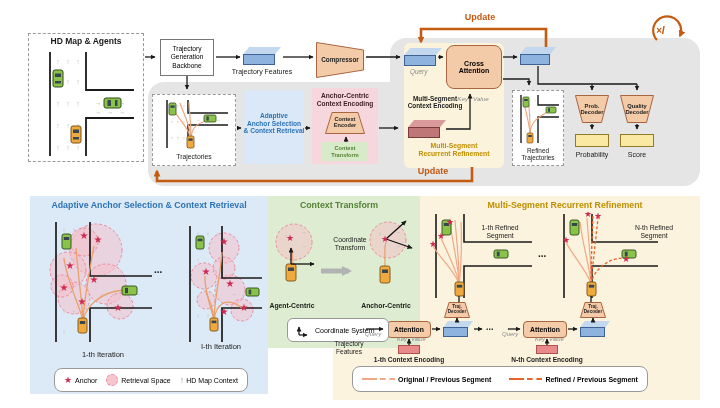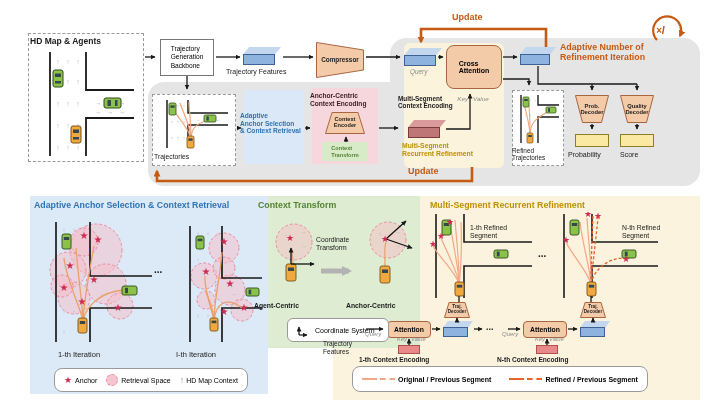--- a/index.html
+++ b/index.html
@@ -1,19 +1,19 @@
 <!DOCTYPE html>
 <html><head>
 <meta charset="utf-8">
 <style>
 *{margin:0;padding:0;box-sizing:border-box}
 html,body{background:#fff}
 .stage{position:relative;width:720px;height:408px;background:#ffffff;font-family:"Liberation Sans",sans-serif;overflow:hidden}
 .pre{white-space:pre-line}
-.c{}
+.c{text-align:center}
 .blob{position:absolute;background:#E5E5E5;border-radius:16px}
 .panel{position:absolute}
 .box{position:absolute;background:#fff;border:1px solid #777;display:flex;align-items:center;justify-content:center}
 .dashed{border:1.2px dashed #999}
 .lbl{position:absolute;color:#1a1a1a;line-height:1.15}
 .b{font-weight:bold}
 .it{font-style:italic;color:#8a8a8a}
 .orange{color:#C55A11}
 .bluetxt{color:#2E74B5}
 .greentxt{color:#538135}
@@ -229,22 +229,20 @@
         <rect x="1.2" y="2" width="3.6" height="2" fill="#37474F"></rect>
       </g>
   </svg>
   <div class="lbl c pre" style="left:512px;top:147px;width:52px;font-size:6.4px;z-index:3">Refined
 Trajectories</div>
 
   <div class="iso" style="left:520px;top:47px;width:36px;height:18px">
       <div class="t"></div>
       <div class="f"></div>
     </div>
-  <div class="lbl b c orange pre" style="left:560px;top:42px;width:110px;font-size:8.8px;z-index:3">Adaptive Number of
-Refinement Iteration</div>
 
   <div class="trapwrap" style="left:575px;top:95px;width:34px;height:28px">
     <svg width="34" height="28">
         <polygon points="0.5,0.5 33.5,0.5 26.5,27.5 7.5,27.5" fill="#F4CBA8" stroke="#A9653F"></polygon>
       </svg>
     <div class="txt pre" style="font-size:5.8px">Prob.
 Decoder</div>
   </div>
   <div class="trapwrap" style="left:620px;top:95px;width:34px;height:28px">
     <svg width="34" height="28">
@@ -360,21 +358,21 @@
       </g>
     <g fill="#CF2A52" font-size="10" text-anchor="middle">
       <text x="48" y="23">★</text>
         <text x="30" y="53">★</text>
         <text x="54" y="65">★</text>
       <text x="68" y="89">★</text>
         <text x="48" y="93">★</text>
     </g>
   </svg>
   <div class="lbl c" style="left:58px;top:351px;width:90px;font-size:7.5px;z-index:3">1-th Iteration</div>
-  <div class="lbl c" style="left:176px;top:351px;width:90px;font-size:7.5px;z-index:3">I-th Iteration</div>
+  <div class="lbl c" style="left:176px;top:343px;width:90px;font-size:7.5px;z-index:3">I-th Iteration</div>
   <div class="legendbox" style="left:54px;top:368px;width:194px;height:24px;justify-content:space-between;padding:0 9px;font-size:7px">
     <span style="display:flex;align-items:center;gap:3px">
       <span style="color:#CF2A52;font-size:9px">★</span>
       <span>Anchor</span>
     </span>
     <span style="display:flex;align-items:center;gap:3px">
       <span style="display:inline-block;width:12px;height:12px;border-radius:50%;background:#F6C6CE;border:1px dashed #E8899B"></span>
       <span>Retrieval Space</span>
     </span>
     <span style="display:flex;align-items:center;gap:2px">

